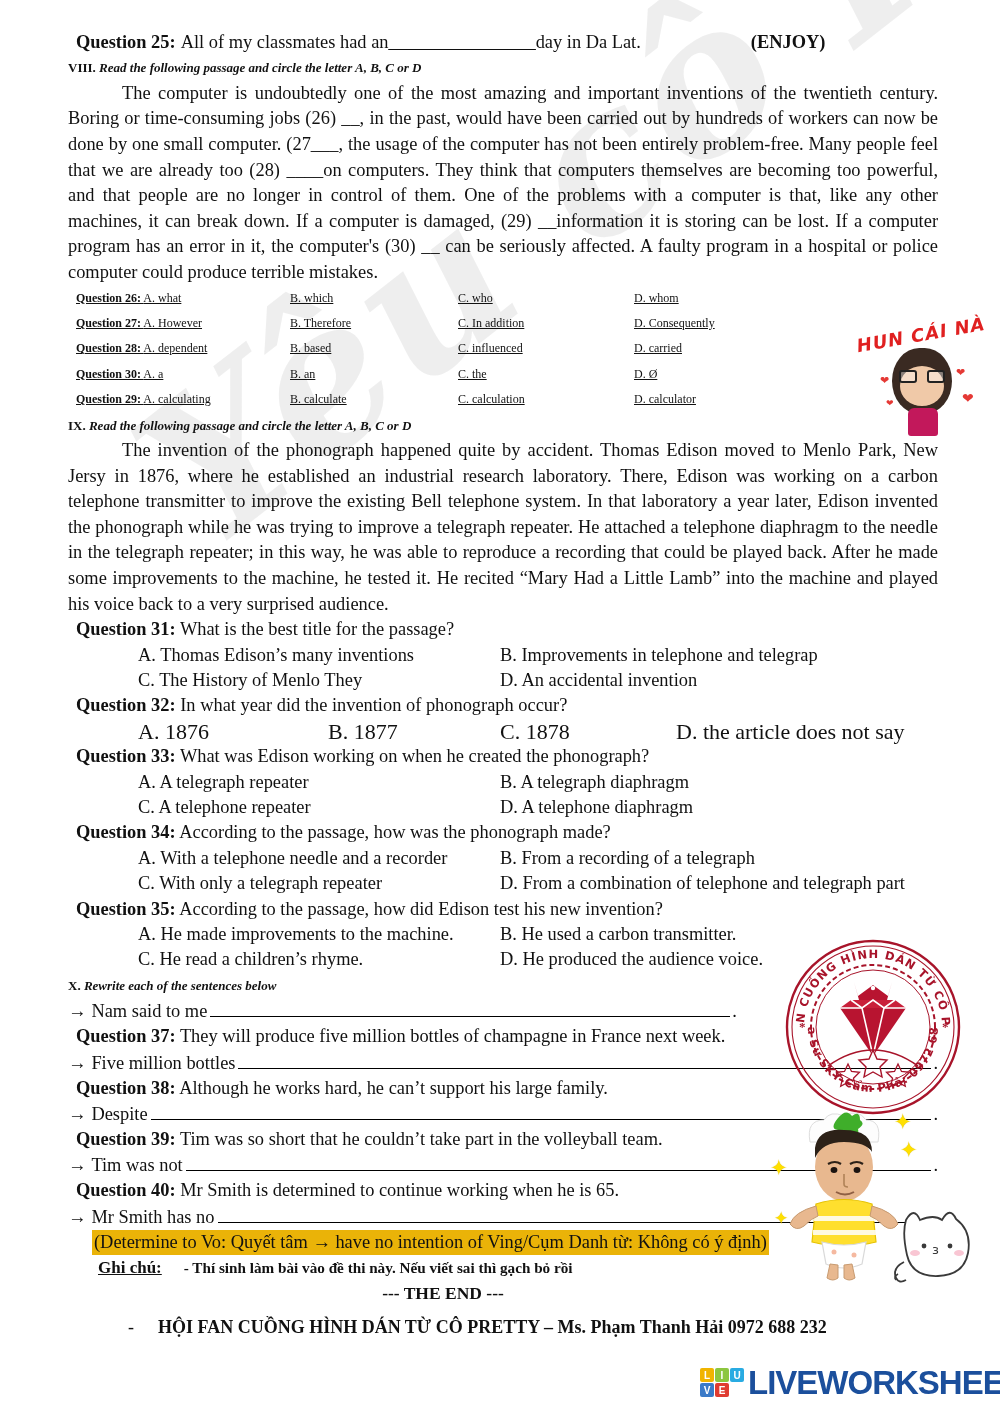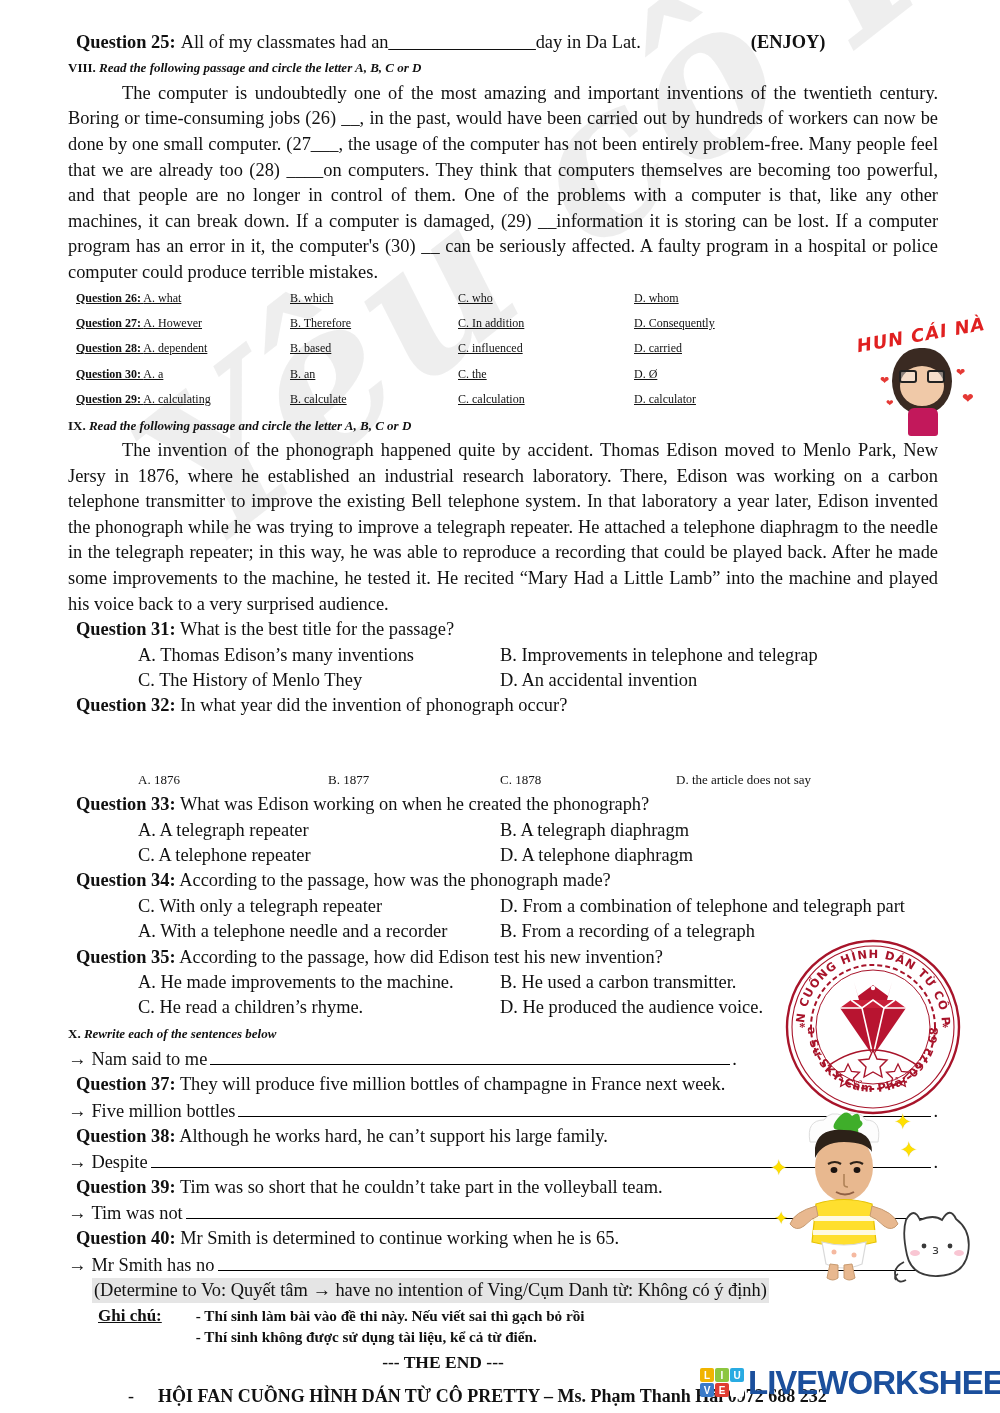--- a/index.html
+++ b/index.html
@@ -92,25 +92,24 @@
     font-size:18.4px;
     line-height:25.4px;
     white-space:nowrap;
     padding-left:70px;
   }
   .pairrow .pA { width:362px; flex:0 0 362px; }
   .pairrow .pB { flex:1 1 auto; }
 
   .quadrow {
     display:flex;
-    font-size:13px;
+    font-size:22px;
     line-height:25.4px;
     white-space:nowrap;
     padding-left:70px;
-    margin-top:48px;
   }
   .quadrow .z0 { width:190px; flex:0 0 190px; }
   .quadrow .z1 { width:172px; flex:0 0 172px; }
   .quadrow .z2 { width:176px; flex:0 0 176px; }
   .quadrow .z3 { flex:1 1 auto; }
 
   
   .ansline {
     font-size:18.4px;
     line-height:26px;
@@ -123,21 +122,21 @@
     flex:1 1 auto;
     border-bottom:1.3px solid #000;
     height:14px;
     margin:0 2px 0 3px;
   }
   .ansline .dot { }
   .ansline.w36 .rule { max-width:520px; }
 
   
   .hl {
-    background:#e5e5e5;
+    background:#eab308;
     font-size:18.4px;
     line-height:25px;
     display:inline-block;
     padding:0 2px;
     margin-left:24px;
   }
 
   
   .ghichu-wrap {
     display:flex;
@@ -146,21 +145,21 @@
     font-weight:bold;
     margin-top:2px;
     padding-left:30px;
   }
   .ghichu-label {
     text-decoration:underline;
     flex:0 0 auto;
     font-size:17px;
     padding-right:22px;
   }
-  .ghichu-lines div { white-space:nowrap;margin-left:12px; }
+  .ghichu-lines div { white-space:nowrap; }
 
   .theend {
     text-align:center;
     font-size:17.5px;
     font-weight:bold;
     line-height:26px;
     margin-top:2px;
     padding-right:120px;
   }
   .footline {
@@ -339,26 +338,26 @@
     <div class="pairrow">
       <span class="pA">C. A telephone repeater</span>
       <span class="pB">D. A telephone diaphragm</span>
     </div>
 
     <div class="q-line">
       <b class="qlabel">Question 34:</b>
       <span>According to the passage, how was the phonograph made?</span>
     </div>
     <div class="pairrow">
+      <span class="pA">A. With a telephone needle and a recorder</span>
+      <span class="pB">B. From a recording of a telegraph</span>
+    </div>
+    <div class="pairrow">
       <span class="pA">C. With only a telegraph repeater</span>
       <span class="pB">D. From a combination of telephone and telegraph part</span>
-    </div>
-    <div class="pairrow">
-      <span class="pA">A. With a telephone needle and a recorder</span>
-      <span class="pB">B. From a recording of a telegraph</span>
     </div>
 
     <div class="q-line">
       <b class="qlabel">Question 35:</b>
       <span>According to the passage, how did Edison test his new invention?</span>
     </div>
     <div class="pairrow">
       <span class="pA">A. He made improvements to the machine.</span>
       <span class="pB">B. He used a carbon transmitter.</span>
     </div>
@@ -424,21 +423,20 @@
     </div>
 
     <div>
       <span class="hl">(Determine to Vo: Quyết tâm → have no intention of Ving/Cụm Danh từ: Không có ý định)</span>
     </div>
 
     <div class="ghichu-wrap">
       <span class="ghichu-label">Ghi chú:</span>
       <span class="ghichu-lines">
         <div>- Thí sinh làm bài vào đề thi này. Nếu viết sai thì gạch bỏ rồi</div>
-        <div>- Thí sinh không được sử dụng tài liệu, kể cả từ điển.</div>
       </span>
     </div>
 
     <div class="theend">--- THE END ---</div>
 
     <div class="footline">
       <span class="dash">-</span><span>HỘI FAN CUỒNG HÌNH DÁN TỪ CÔ PRETTY – Ms. Phạm Thanh Hải 0972 688 232</span>
     </div>
 
   </div>

